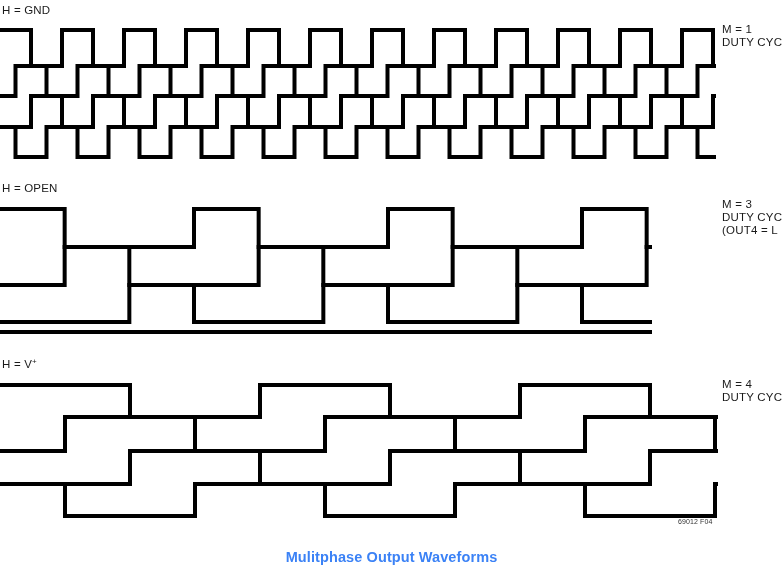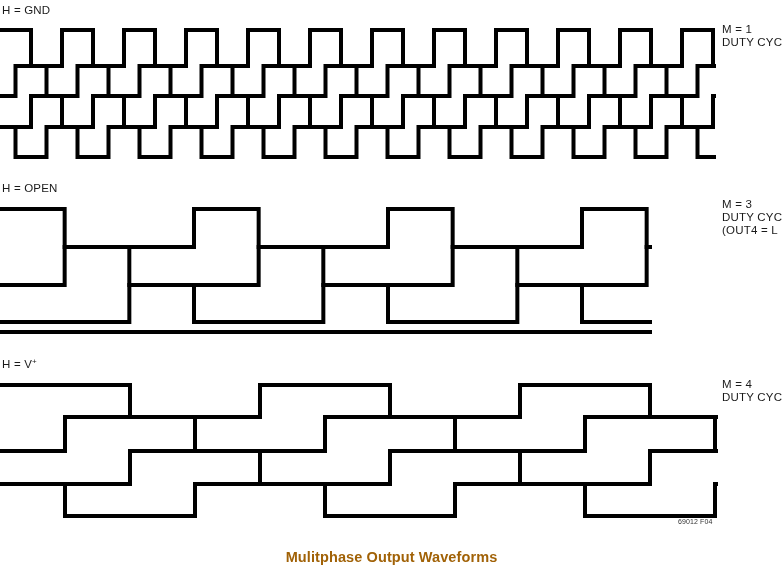--- a/index.html
+++ b/index.html
@@ -45,21 +45,21 @@
   }
   .caption {
     position: absolute;
     left: 0;
     width: 783px;
     top: 549px;
     text-align: center;
     font-family: "Liberation Sans", sans-serif;
     font-size: 14.5px;
     font-weight: bold;
-    color: #a16207;
+    color: #3b82f6;
     letter-spacing: 0.1px;
   }
   .wave {
     fill: none;
     stroke: #000000;
     stroke-width: 4;
     stroke-linecap: butt;
     stroke-linejoin: miter;
   }
 </style>

